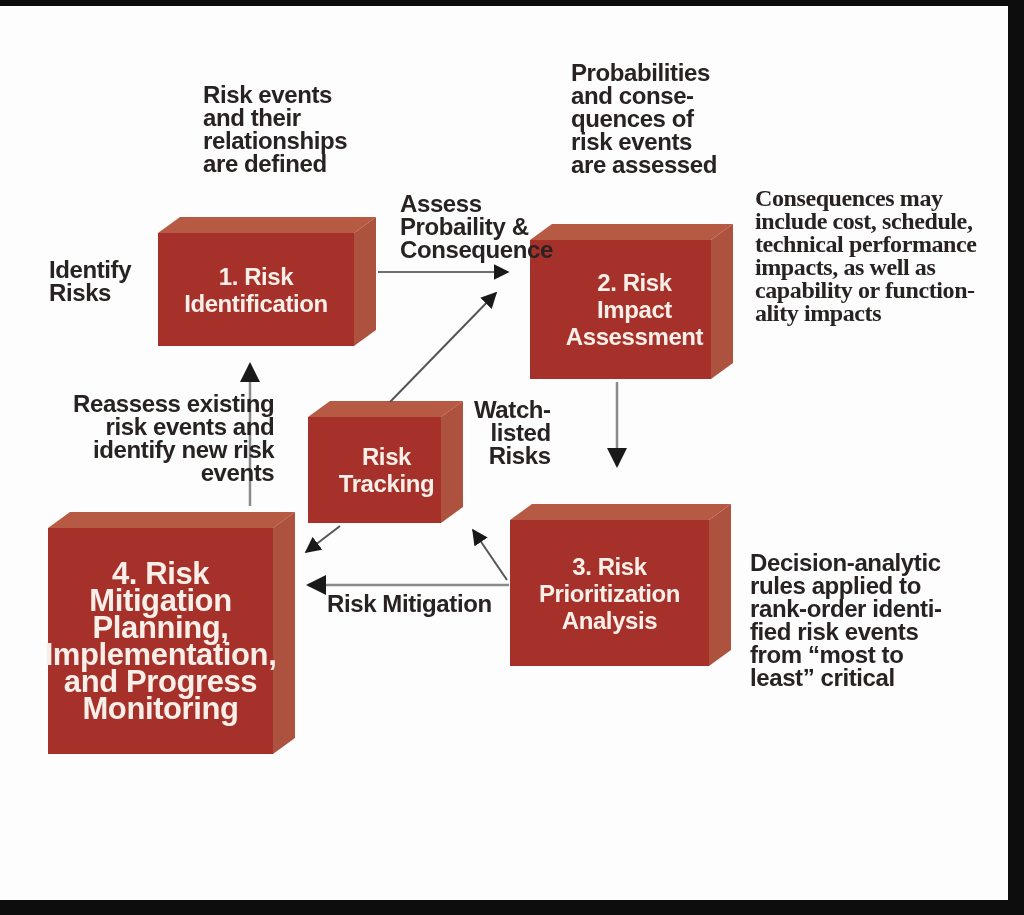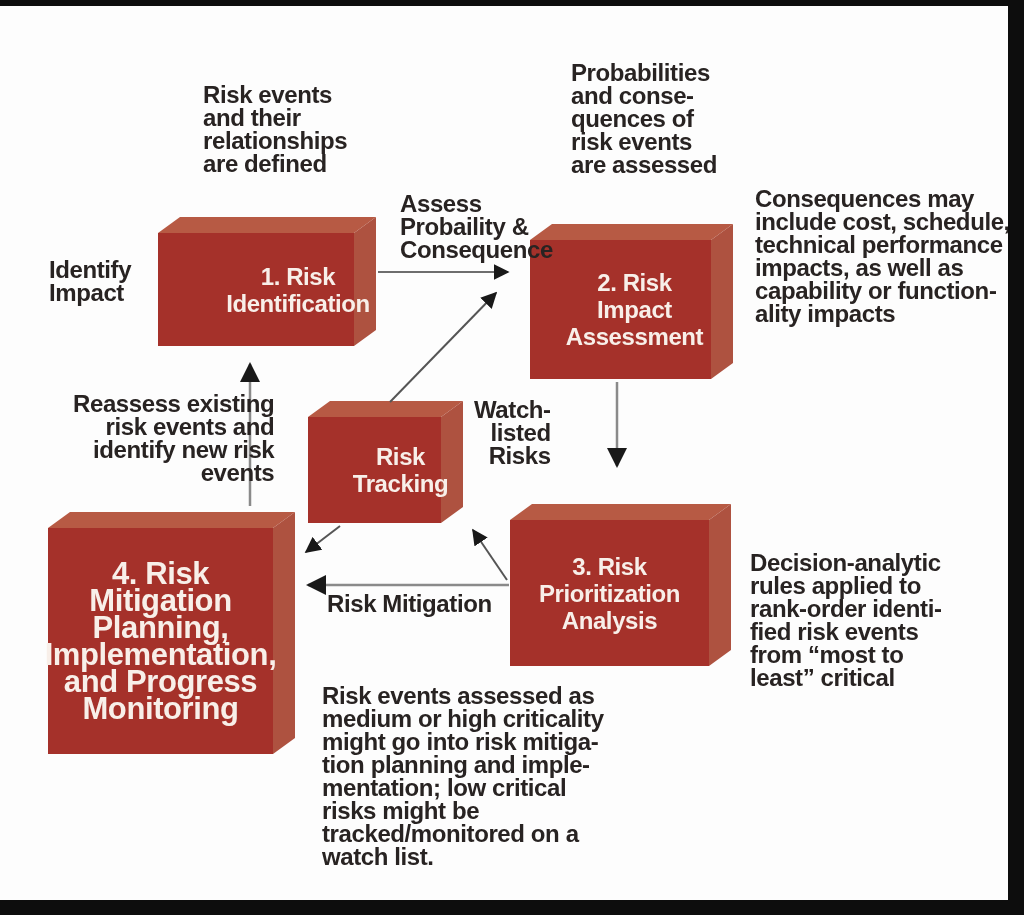--- a/index.html
+++ b/index.html
@@ -14,30 +14,30 @@
   .diagram-svg{position:absolute;left:0;top:0;}
   .note{
     position:absolute;white-space:pre-line;font-weight:bold;
     font-size:24px;line-height:23px;letter-spacing:-0.4px;color:#282322;
   }
   .box-label{
     position:absolute;display:flex;align-items:center;justify-content:center;
     text-align:center;white-space:pre-line;font-weight:bold;color:#f8efe9;
     font-size:24px;line-height:27px;letter-spacing:-0.4px;
   }
-  .box1-label{left:158px;top:233px;width:196px;height:113px;padding-left:42px;}
+  .box1-label{left:158px;top:233px;width:196px;height:113px;}
   .box2-label{left:530px;top:240px;width:209px;height:139px;}
-  .tracking-label{left:308px;top:417px;width:157px;height:106px;margin-left:14px;}
+  .tracking-label{left:308px;top:417px;width:157px;height:106px;}
   .box3-label{left:510px;top:520px;width:199px;height:146px;}
   .box4-label{left:48px;top:528px;width:225px;height:226px;font-size:31px;line-height:27px;}
   .t-box1-note{left:203px;top:83px;}
   .t-box2-note{left:571px;top:61px;}
   .t-assess-prob{left:383px;top:192px;margin-left:17px;}
   .t-identify{left:49px;top:258px;}
-  .t-consequences{left:755px;top:187px;}
+  .t-consequences{left:755px;top:187px;font-family:Liberation Serif, serif;}
   .t-assess-crit{left:629px;top:397px;}
   .t-watch{left:474px;top:398px;text-align:right;}
   .t-reassess{left:73px;top:392px;text-align:right;}
   .t-risk-mitigation{left:327px;top:592px;}
   .t-decision{left:750px;top:505px;margin-top:46px;}
   .t-bottom{left:322px;top:684px;}
 </style>
 </head>
 <body>
 
@@ -112,46 +112,38 @@
 are defined</div>
   <div class="note t-box2-note">Probabilities
 and conse-
 quences of
 risk events
 are assessed</div>
   <div class="note t-assess-prob">Assess
 Probaility &amp;
 Consequence</div>
   <div class="note t-identify">Identify
-Impact</div>
+Risks</div>
   <div class="note t-consequences">Consequences may
 include cost, schedule,
 technical performance
 impacts, as well as
 capability or function-
 ality impacts</div>
   <div class="note t-watch">Watch-
 listed
 Risks</div>
   <div class="note t-reassess">Reassess existing
 risk events and
 identify new risk
 events</div>
   <div class="note t-risk-mitigation">Risk Mitigation</div>
   <div class="note t-decision">Decision-analytic
 rules applied to
 rank-order identi-
 fied risk events
 from “most to
 least” critical</div>
-  <div class="note t-bottom">Risk events assessed as
-medium or high criticality
-might go into risk mitiga-
-tion planning and imple-
-mentation; low critical
-risks might be
-tracked/monitored on a
-watch list.</div>
 
   <div class="frame frame-top"></div>
   <div class="frame frame-bottom"></div>
   <div class="frame frame-right"></div>
 </div>
 
 </body></html>

